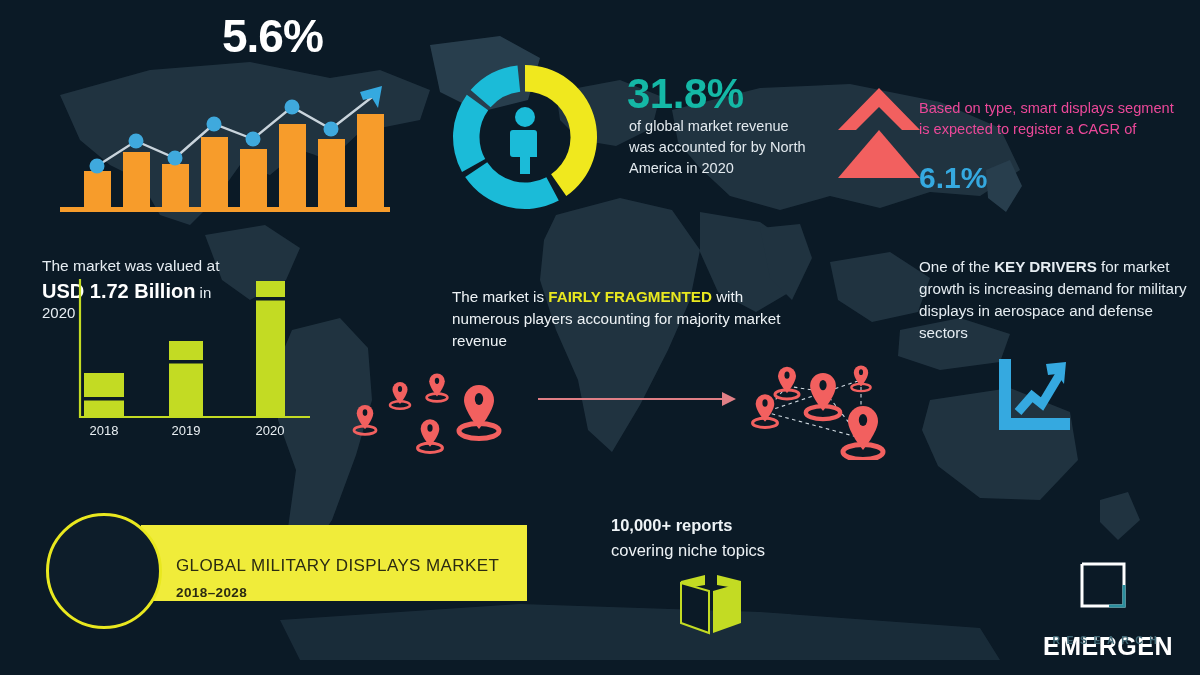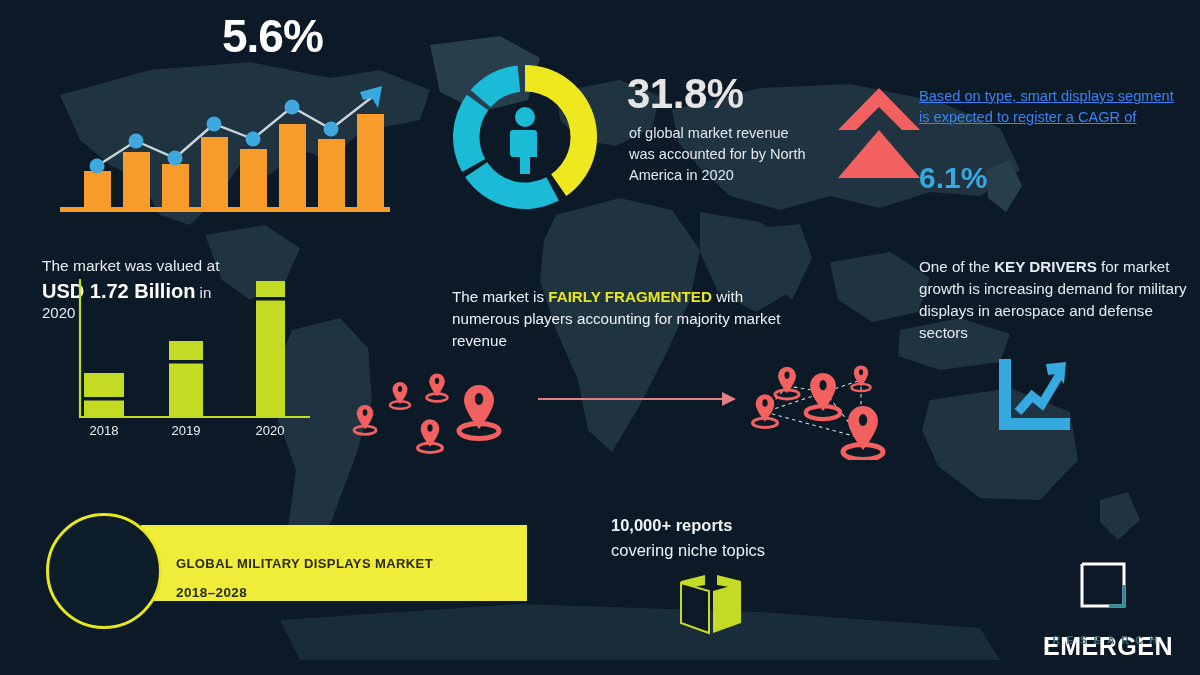--- a/index.html
+++ b/index.html
@@ -15,25 +15,25 @@
 
   
   .t{position:absolute;color:#eef3f6;line-height:1.32;}
   .w-bold{font-weight:700;}
 
   
   #hdr-left{left:38px;top:14px;width:200px;font-size:15.5px;color:#e8eef2;letter-spacing:.1px;}
   #hdr-pct{left:222px;top:6px;font-size:46px;font-weight:700;color:#ffffff;letter-spacing:-1px;}
 
   
-  #na-pct{left:627px;top:66px;font-size:42px;font-weight:700;color:#e5e5e5;letter-spacing:-.5px;}
-  #na-desc{left:629px;top:116px;width:180px;font-size:14.5px;color:#e3eaef;line-height:1.45;margin-top:7px;}
-
-  
-  #sd-desc{left:919px;top:86px;width:262px;font-size:14.6px;color:#3b82f6;line-height:1.47;text-decoration:underline;}
+  #na-pct{left:627px;top:66px;font-size:42px;font-weight:700;color:#14b8a6;letter-spacing:-.5px;}
+  #na-desc{left:629px;top:116px;width:180px;font-size:14.5px;color:#e3eaef;line-height:1.45;}
+
+  
+  #sd-desc{left:919px;top:98px;width:262px;font-size:14.6px;color:#ec4899;line-height:1.47;}
   #sd-pct{left:919px;top:158px;font-size:30px;font-weight:700;color:#35a9e0;}
 
   
   #val-line1{left:42px;top:256px;font-size:15.5px;color:#e6edf2;}
   #val-line2{left:42px;top:278px;font-size:20px;font-weight:700;color:#ffffff;}
   #val-in{font-size:15px;font-weight:400;color:#e6edf2;}
   #val-year{left:42px;top:303px;font-size:15px;color:#e6edf2;}
 
   
   #frag{left:452px;top:286px;width:352px;font-size:15.2px;color:#eef3f6;line-height:1.45;}
@@ -41,21 +41,21 @@
 
   
   #kd{left:919px;top:256px;width:268px;font-size:15.2px;color:#e6edf2;line-height:1.45;}
 
   
   #reports{left:611px;top:513px;width:230px;font-size:16.5px;color:#eef3f6;line-height:1.5;}
   #reports b{font-weight:700;}
 
   
   #banner{position:absolute;left:141px;top:525px;width:386px;height:76px;background:#f0ec3a;}
-  #banner-t1{position:absolute;left:176px;top:556px;font-size:13px;font-weight:700;color:#2b2b12;letter-spacing:.4px;}
+  #banner-t1{position:absolute;left:176px;top:556px;font-size:17px;font-weight:400;color:#2b2b12;letter-spacing:.4px;}
   #banner-t2{position:absolute;left:176px;top:585px;font-size:13.5px;font-weight:700;color:#2b2b12;letter-spacing:.4px;}
   #readcircle{position:absolute;left:46px;top:513px;width:110px;height:110px;border-radius:50%;
               background:#0d1d2a;border:3px solid #e9e81f;}
   #readtxt{position:absolute;left:46px;top:513px;width:110px;height:110px;display:flex;
            align-items:center;justify-content:center;text-align:center;
            font-size:12.4px;font-weight:700;color:#ffffff;line-height:1.42;letter-spacing:.3px;}
   #logo-name{position:absolute;left:1028px;top:607px;width:160px;text-align:center;
              font-size:25px;font-weight:700;color:#ffffff;letter-spacing:.5px;margin-top:25px;}
   #logo-sub{position:absolute;left:1028px;top:634px;width:160px;text-align:center;
             font-size:10.5px;font-weight:700;color:#3f6673;letter-spacing:6.5px;}

